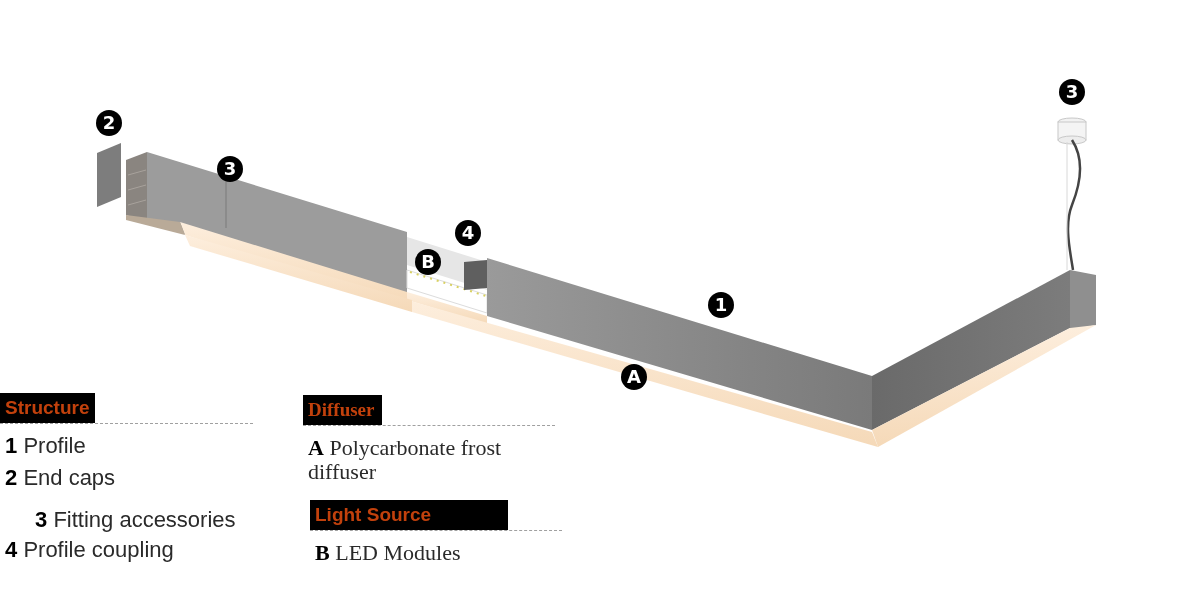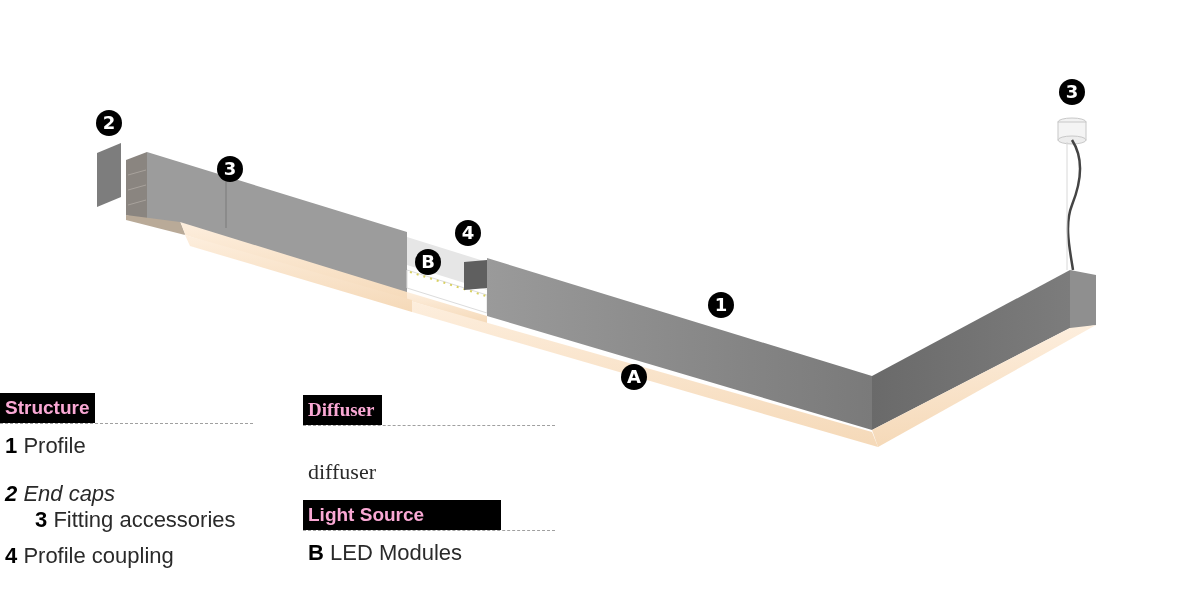--- a/index.html
+++ b/index.html
@@ -3,21 +3,21 @@
 <meta charset="utf-8">
 <style>
   html, body { margin:0; padding:0; }
   body { width:1200px; height:600px; background:#ffffff; position:relative; overflow:hidden;
          font-family:"Liberation Sans", "DejaVu Sans", sans-serif; }
   #diagram { position:absolute; left:0; top:0; width:1200px; height:600px; }
   .marker { position:absolute; width:26px; height:26px; border-radius:50%; background:#000;
             color:#fff; font-weight:bold; font-size:18px; line-height:26px; text-align:center;
             font-family:"DejaVu Sans", sans-serif; }
   .legend-block { position:absolute; }
-  .legend-head { display:inline-block; background:#000; color:#f9a8d4; font-weight:bold;
+  .legend-head { display:inline-block; background:#000; color:#c2410c; font-weight:bold;
                  font-size:19px; height:30px; line-height:30px; padding:0 6px 0 5px; }
   .legend-rule { border-top:1px dashed #a0a0a0; margin-top:0; }
   .legend-item { font-size:22px; color:#222; position:absolute; left:5px; white-space:nowrap; }
   .legend-item b { font-weight:bold; color:#000; }
   .legend-item .txt { color:#2a2a2a; }
 </style>
 </head>
 <body>
 
 <svg id="diagram" viewBox="0 0 1200 600" xmlns="http://www.w3.org/2000/svg">
@@ -86,28 +86,29 @@
 <div class="marker" style="left:455px;top:220px;">4</div>
 <div class="marker" style="left:415px;top:249px;">B</div>
 <div class="marker" style="left:708px;top:292px;">1</div>
 <div class="marker" style="left:621px;top:364px;">A</div>
 <div class="marker" style="left:1059px;top:79px;">3</div>
 
 <div class="legend-block" style="left:0;top:393px;width:253px;height:180px;">
   <div class="legend-head">Structure</div>
   <div class="legend-rule"></div>
   <div class="legend-item" style="top:40px;"><b>1</b> <span class="txt">Profile</span></div>
-  <div class="legend-item" style="top:88px;font-style:italic;"><b>2</b> <span class="txt">End caps</span></div>
+  <div class="legend-item" style="top:72px;"><b>2</b> <span class="txt">End caps</span></div>
   <div class="legend-item" style="top:114px;margin-left:30px;"><b>3</b> <span class="txt">Fitting accessories</span></div>
-  <div class="legend-item" style="top:150px;"><b>4</b> <span class="txt">Profile coupling</span></div>
+  <div class="legend-item" style="top:144px;"><b>4</b> <span class="txt">Profile coupling</span></div>
 </div>
 
 <div class="legend-block" style="left:303px;top:395px;width:252px;height:90px;font-family:Liberation Serif, serif;">
   <div class="legend-head" style="padding-right:8px;">Diffuser</div>
   <div class="legend-rule"></div>
+  <div class="legend-item" style="top:40px;"><b>A</b> <span class="txt">Polycarbonate frost</span></div>
   <div class="legend-item" style="top:64px;"><span class="txt">diffuser</span></div>
 </div>
 
-<div class="legend-block" style="left:303px;top:500px;width:252px;height:70px;">
+<div class="legend-block" style="left:310px;top:500px;width:252px;height:70px;">
   <div class="legend-head" style="width:187px;">Light Source</div>
   <div class="legend-rule"></div>
-  <div class="legend-item" style="top:40px;"><b>B</b> <span class="txt">LED Modules</span></div>
+  <div class="legend-item" style="top:40px;font-family:Liberation Serif, serif;"><b>B</b> <span class="txt">LED Modules</span></div>
 </div>
 
 </body></html>

